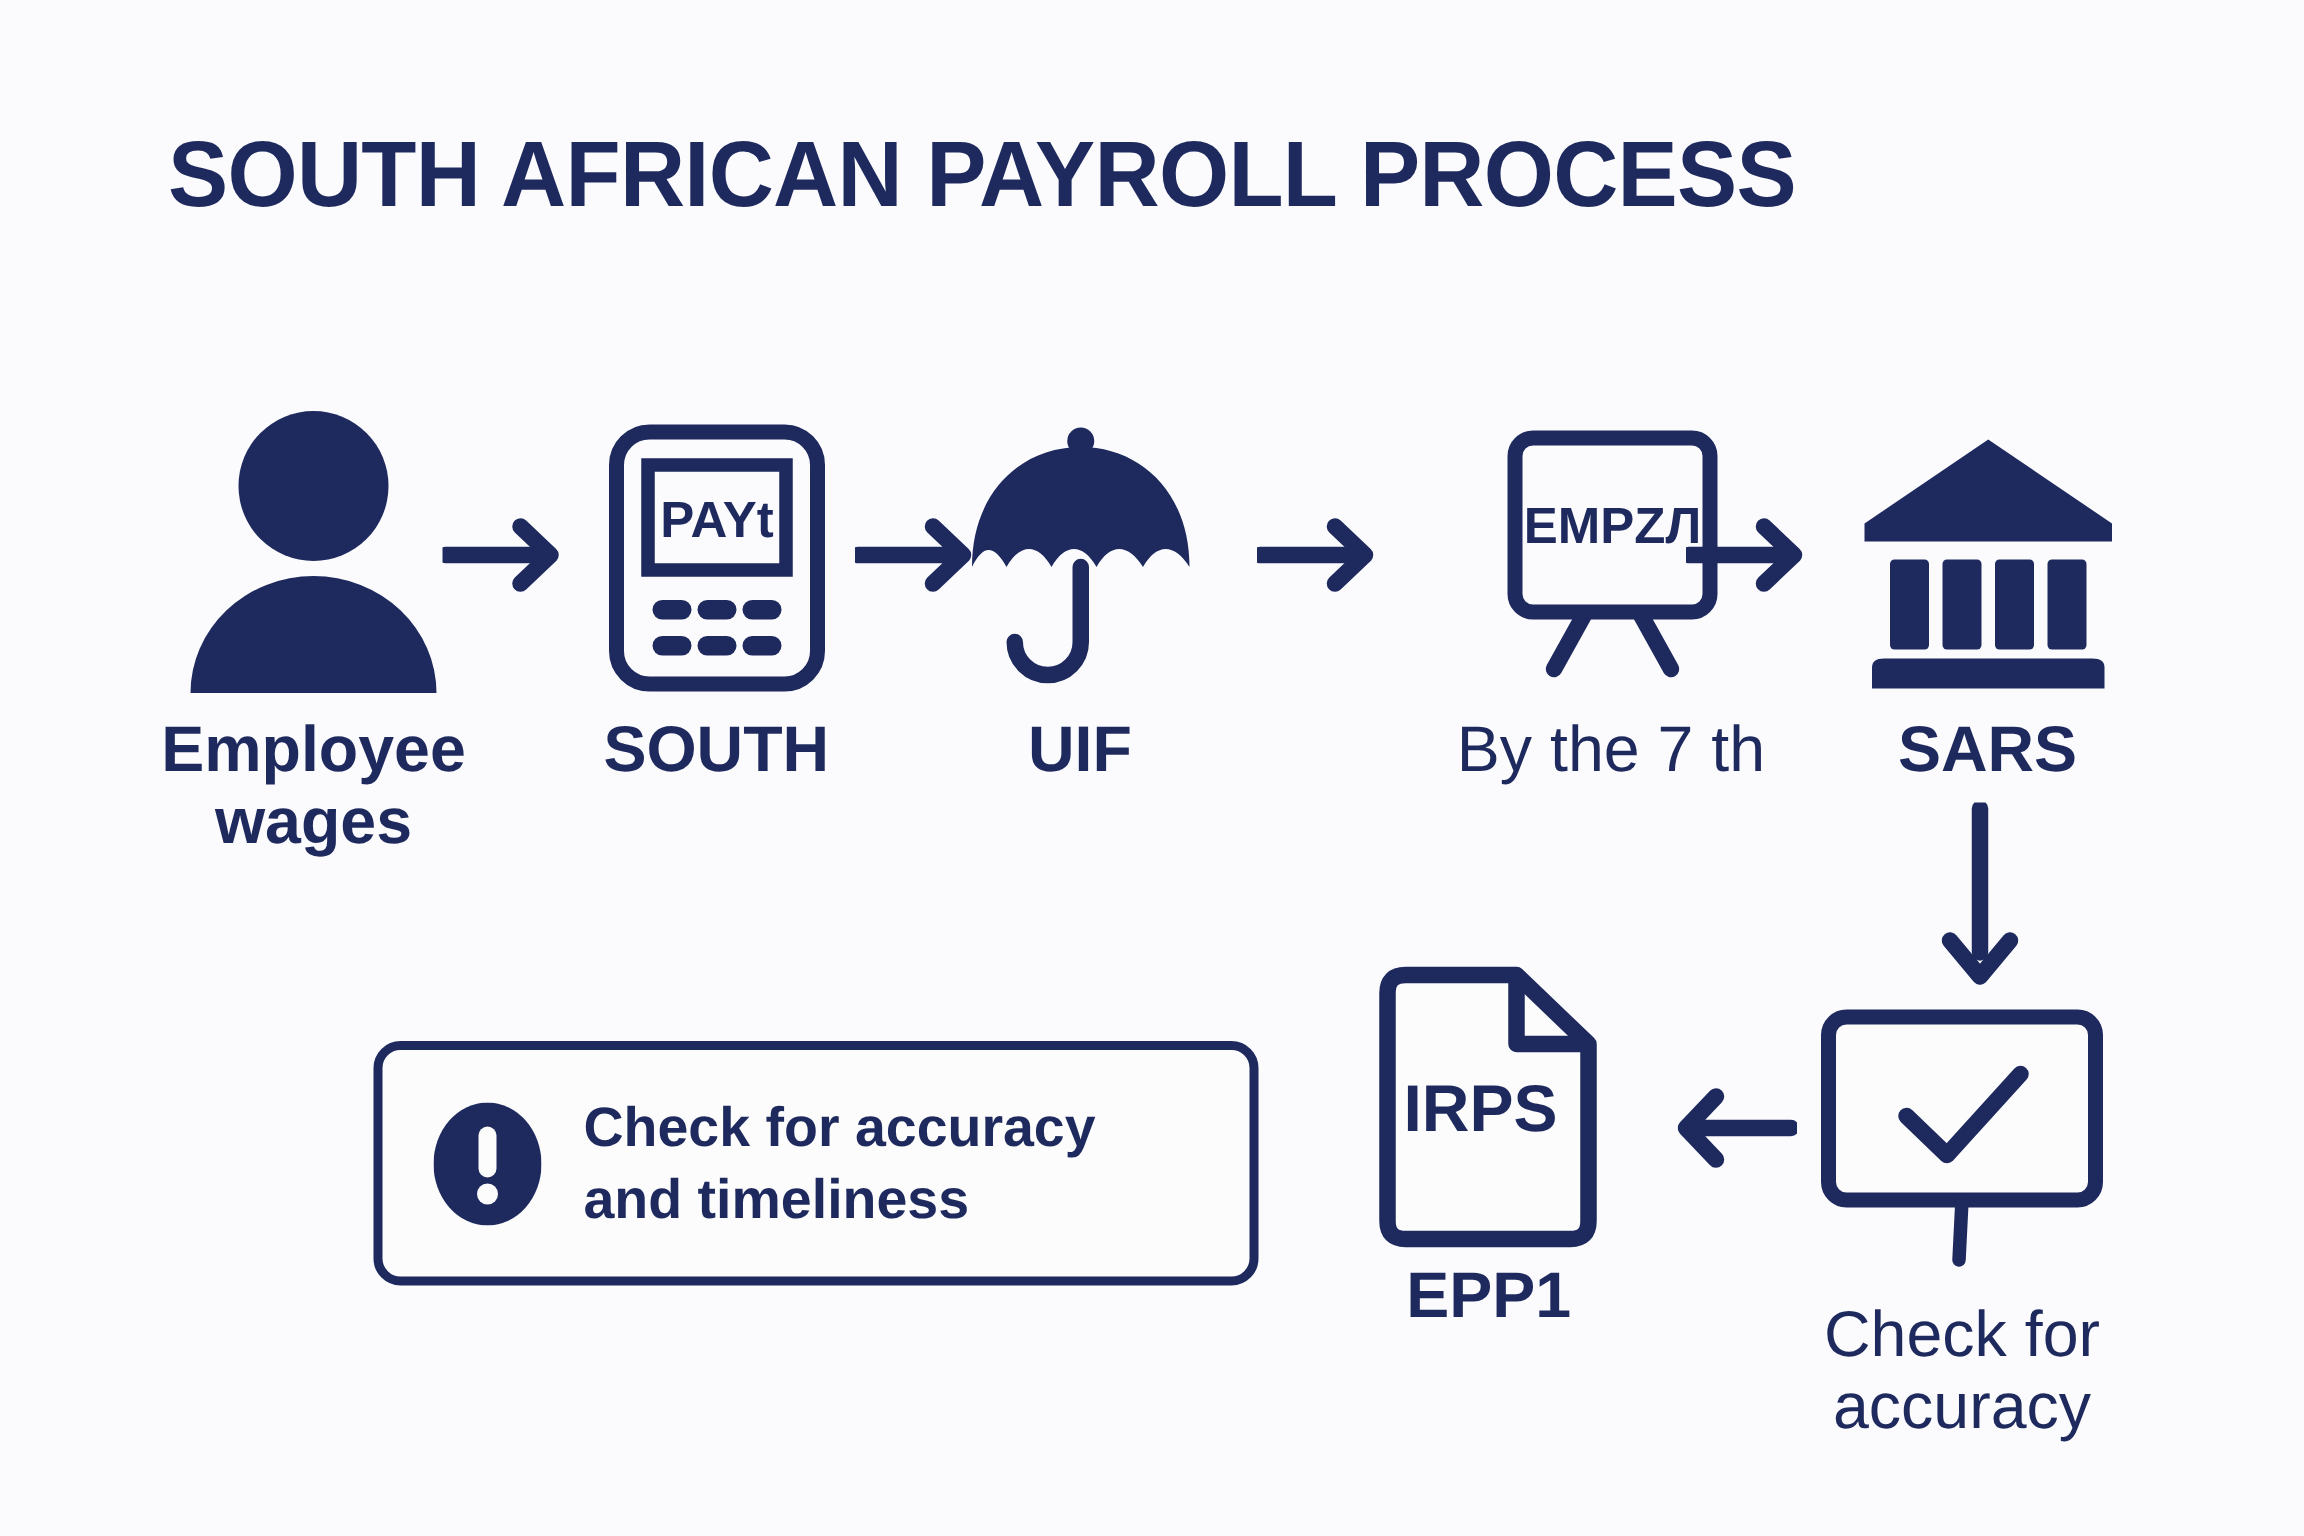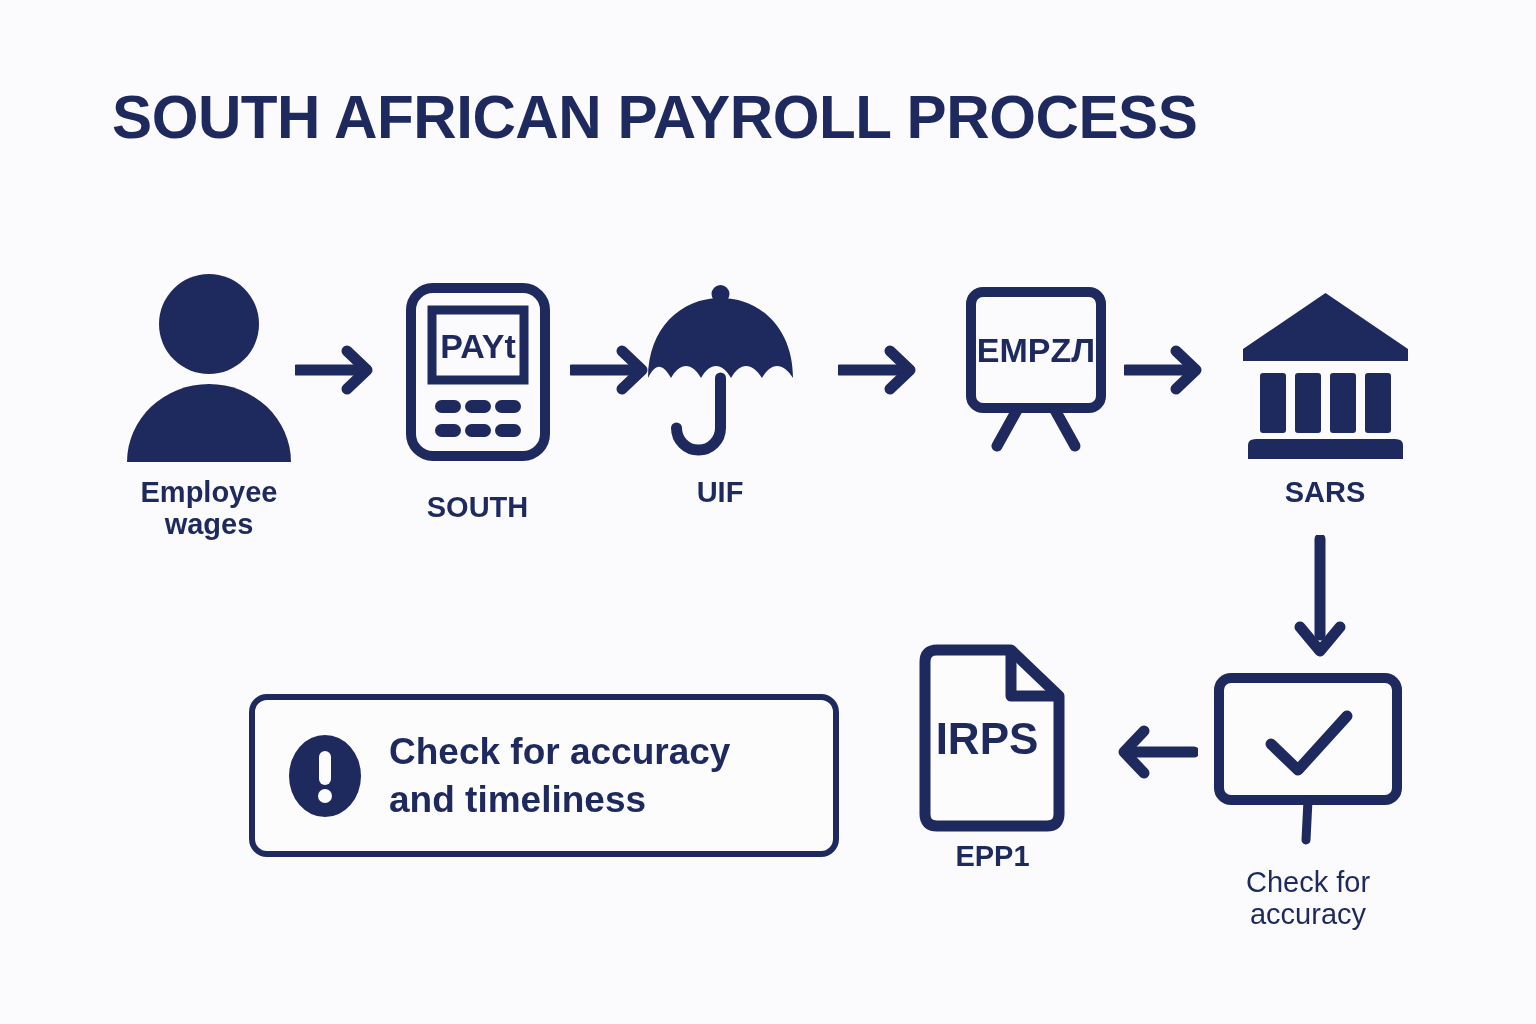--- a/index.html
+++ b/index.html
@@ -42,21 +42,21 @@
     flex-direction: column;
     align-items: center;
   }
   .node-icon {
     display: flex;
     align-items: flex-end;
     justify-content: center;
   }
   .node-label {
     margin-top: 14px;
-    font-size: 29px;
+    font-size: 43px;
     font-weight: 700;
     line-height: 1.12;
     text-align: center;
     color: #1e2a5e;
     white-space: pre-line;
   }
   .node-label.regular {
     font-weight: 400;
   }
 
@@ -112,21 +112,21 @@
 wages</div>
   </div>
 
   <div class="arrow" style="left:295px; top:345px;">
     <svg width="80" height="50" viewBox="0 0 80 50" aria-hidden="true">
       <line x1="2" y1="25" x2="60" y2="25" stroke="#1e2a5e" stroke-width="11" stroke-linecap="round"></line>
       <polyline points="52,6 72,25 52,44" fill="none" stroke="#1e2a5e" stroke-width="11" stroke-linecap="round" stroke-linejoin="round"></polyline>
     </svg>
   </div>
 
-  <div class="node" style="left:395px; top:272px; width:165px;gap:15px;">
+  <div class="node" style="left:395px; top:272px; width:165px;">
     <div class="node-icon" style="height:190px;">
       <svg width="150" height="180" viewBox="0 0 150 180" aria-hidden="true">
         <rect x="8" y="6" width="134" height="168" rx="22" ry="22" fill="none" stroke="#1e2a5e" stroke-width="10"></rect>
         <rect x="29" y="28" width="92" height="70" fill="none" stroke="#1e2a5e" stroke-width="9"></rect>
         <text x="75" y="76" font-family="'Liberation Sans', sans-serif" font-size="34" font-weight="700" fill="#1e2a5e" text-anchor="middle">PAYt</text>
         <rect x="32" y="118" width="26" height="13" rx="6.5" fill="#1e2a5e"></rect>
         <rect x="62" y="118" width="26" height="13" rx="6.5" fill="#1e2a5e"></rect>
         <rect x="92" y="118" width="26" height="13" rx="6.5" fill="#1e2a5e"></rect>
         <rect x="32" y="142" width="26" height="13" rx="6.5" fill="#1e2a5e"></rect>
         <rect x="62" y="142" width="26" height="13" rx="6.5" fill="#1e2a5e"></rect>
@@ -162,29 +162,30 @@
     <div class="node-label">UIF</div>
   </div>
 
   <div class="arrow" style="left:838px; top:345px;">
     <svg width="80" height="50" viewBox="0 0 80 50" aria-hidden="true">
       <line x1="2" y1="25" x2="60" y2="25" stroke="#1e2a5e" stroke-width="11" stroke-linecap="round"></line>
       <polyline points="52,6 72,25 52,44" fill="none" stroke="#1e2a5e" stroke-width="11" stroke-linecap="round" stroke-linejoin="round"></polyline>
     </svg>
   </div>
 
-  <div class="node" style="left:925px; top:272px; width:220px;">
+  <div class="node" style="left:964px; top:272px; width:220px;">
     <div class="node-icon" style="height:190px;">
       <svg width="180" height="180" viewBox="0 0 180 180" aria-hidden="true">
         <rect x="26" y="10" width="130" height="116" rx="12" ry="12" fill="none" stroke="#1e2a5e" stroke-width="10"></rect>
         <text x="91" y="80" font-family="'Liberation Sans', sans-serif" font-size="34" font-weight="700" fill="#1e2a5e" text-anchor="middle">EMPZЛ</text>
         <path d="M72 128 L52 164" fill="none" stroke="#1e2a5e" stroke-width="11" stroke-linecap="round"></path>
         <path d="M110 128 L130 164" fill="none" stroke="#1e2a5e" stroke-width="11" stroke-linecap="round"></path>
       </svg>
     </div>
+    <div class="node-label regular">By the 7 th</div>
   </div>
 
   <div class="arrow" style="left:1124px; top:345px;">
     <svg width="80" height="50" viewBox="0 0 80 50" aria-hidden="true">
       <line x1="2" y1="25" x2="60" y2="25" stroke="#1e2a5e" stroke-width="11" stroke-linecap="round"></line>
       <polyline points="52,6 72,25 52,44" fill="none" stroke="#1e2a5e" stroke-width="11" stroke-linecap="round" stroke-linejoin="round"></polyline>
     </svg>
   </div>
 
   <div class="node" style="left:1232px; top:272px; width:186px;">

